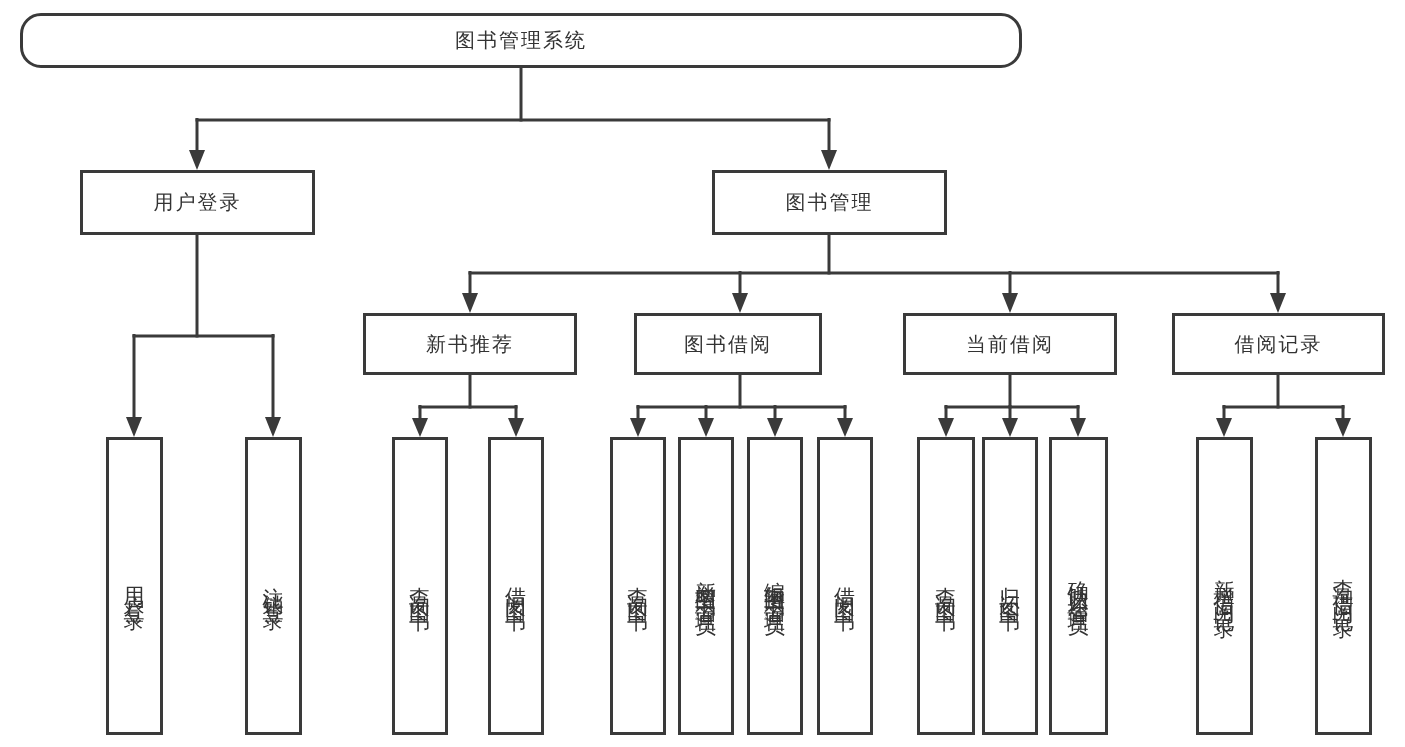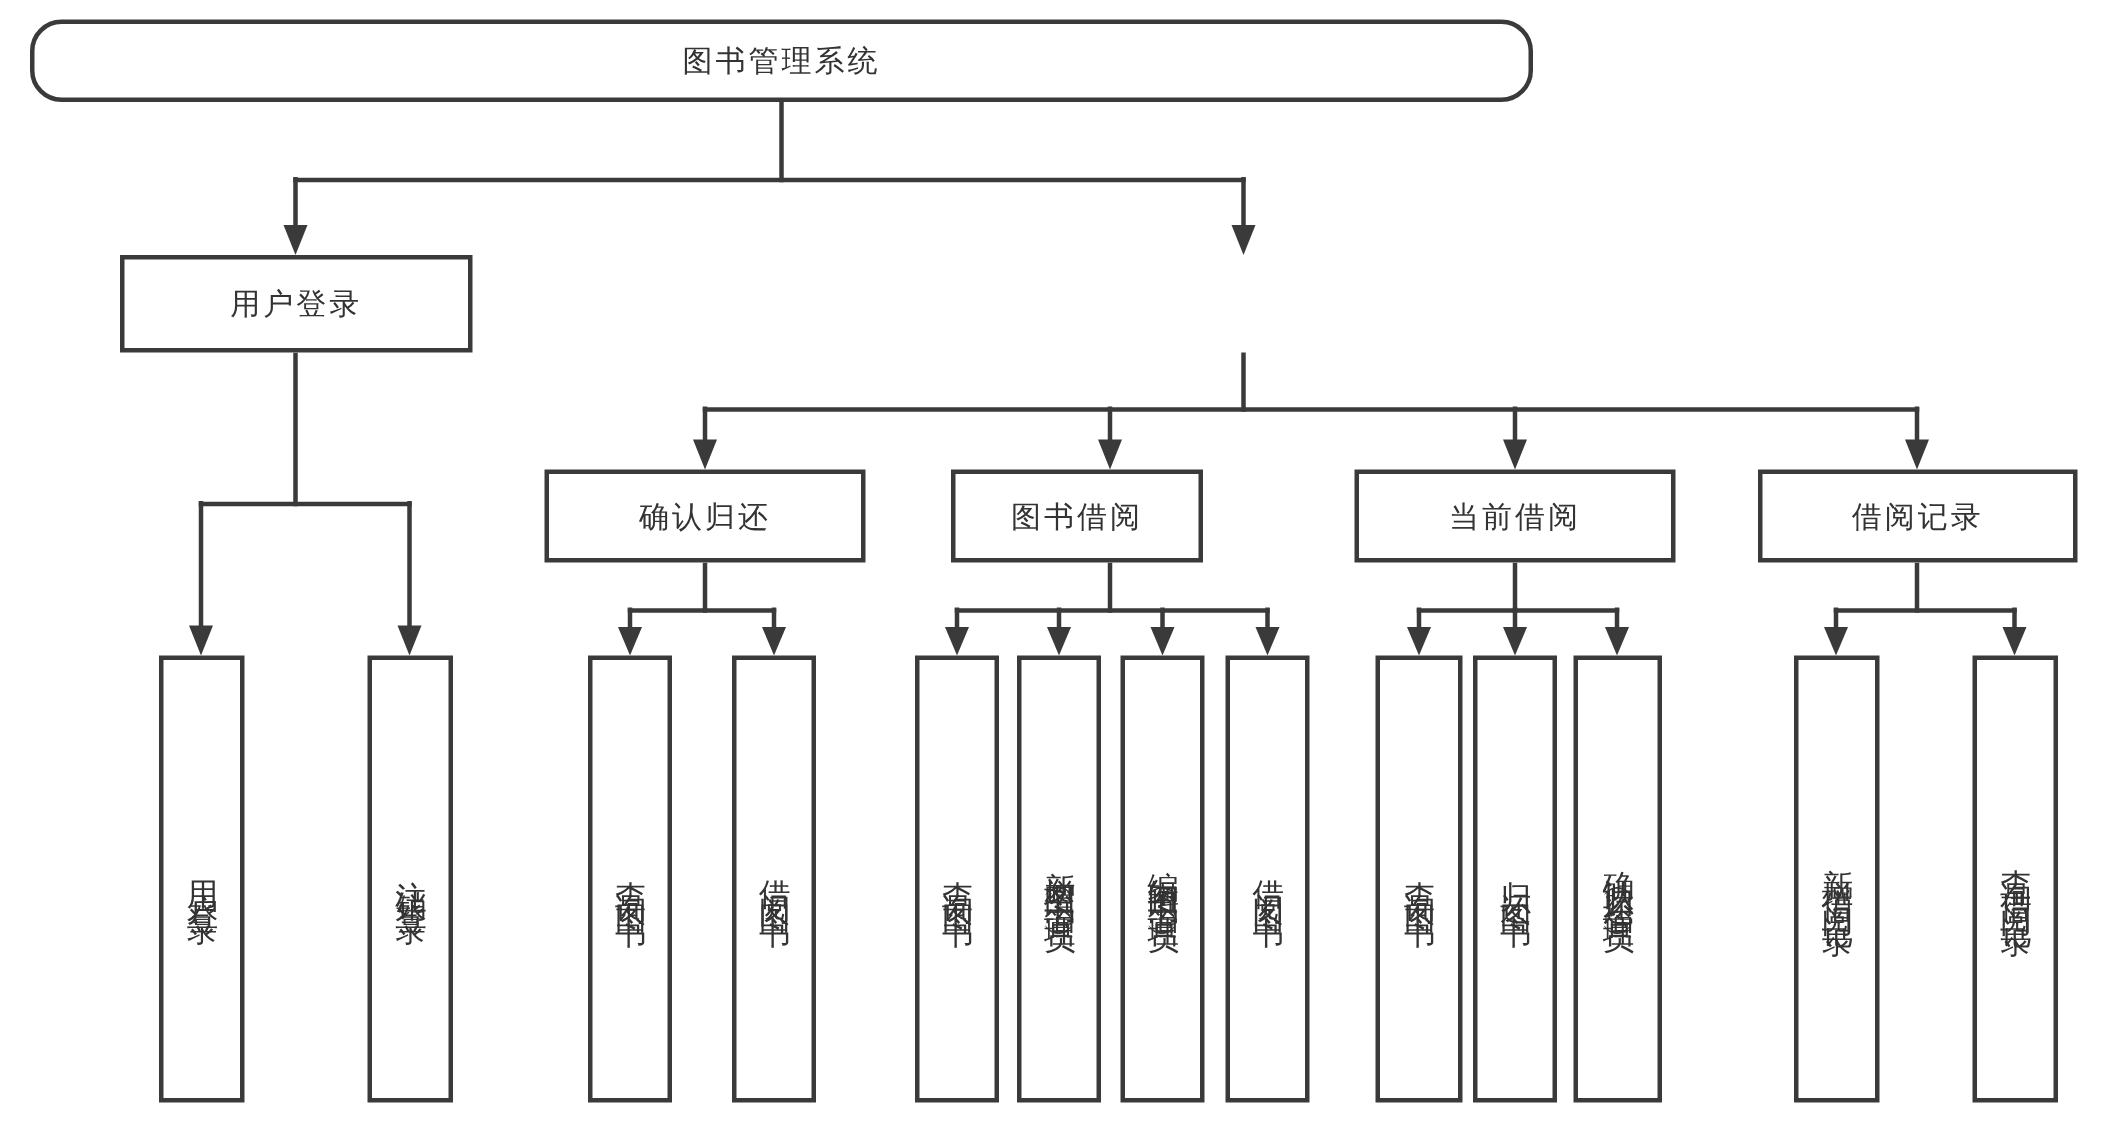--- a/index.html
+++ b/index.html
@@ -135,25 +135,28 @@
     </g>
   </svg>
 
   <div class="box" style="left:20px; top:13px; width:1002px; height:55px;border-radius:21px;">
     <span class="h-label">图书管理系统</span>
   </div>
 
   <div class="box" style="left:80px; top:170px; width:235px; height:65px;">
     <span class="h-label">用户登录</span>
   </div>
+  <div class="box" style="left:712px; top:170px; width:235px; height:65px;">
+    <span class="h-label">图书管理</span>
+  </div>
 
   <div class="box" style="left:363px; top:313px; width:214px; height:62px;">
-    <span class="h-label">确认归还</span>
-  </div>
-  <div class="box" style="left:634px; top:313px; width:168px; height:62px;">
+    <span class="h-label">新书推荐</span>
+  </div>
+  <div class="box" style="left:634px; top:313px; width:188px; height:62px;">
     <span class="h-label">图书借阅</span>
   </div>
   <div class="box" style="left:903px; top:313px; width:214px; height:62px;">
     <span class="h-label">当前借阅</span>
   </div>
   <div class="box" style="left:1172px; top:313px; width:213px; height:62px;">
     <span class="h-label">借阅记录</span>
   </div>
 
   <div class="box leaf" style="left:106px; top:437px; width:57px; height:298px;">

